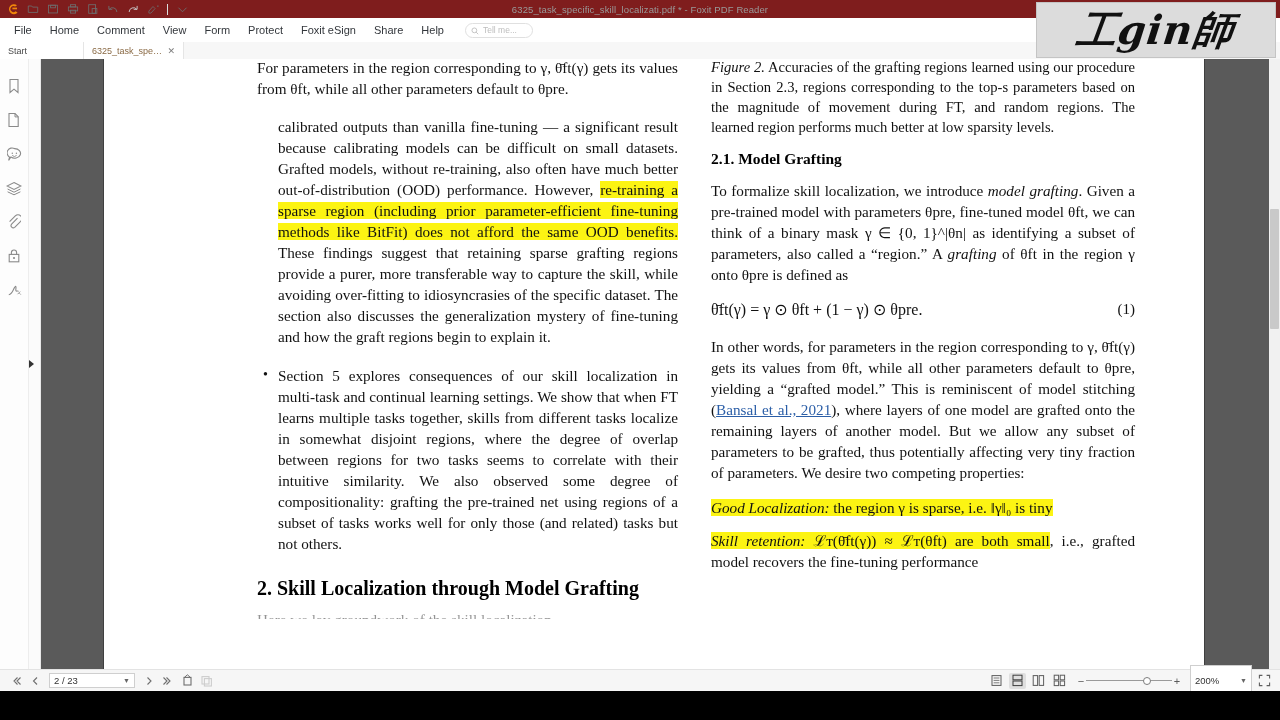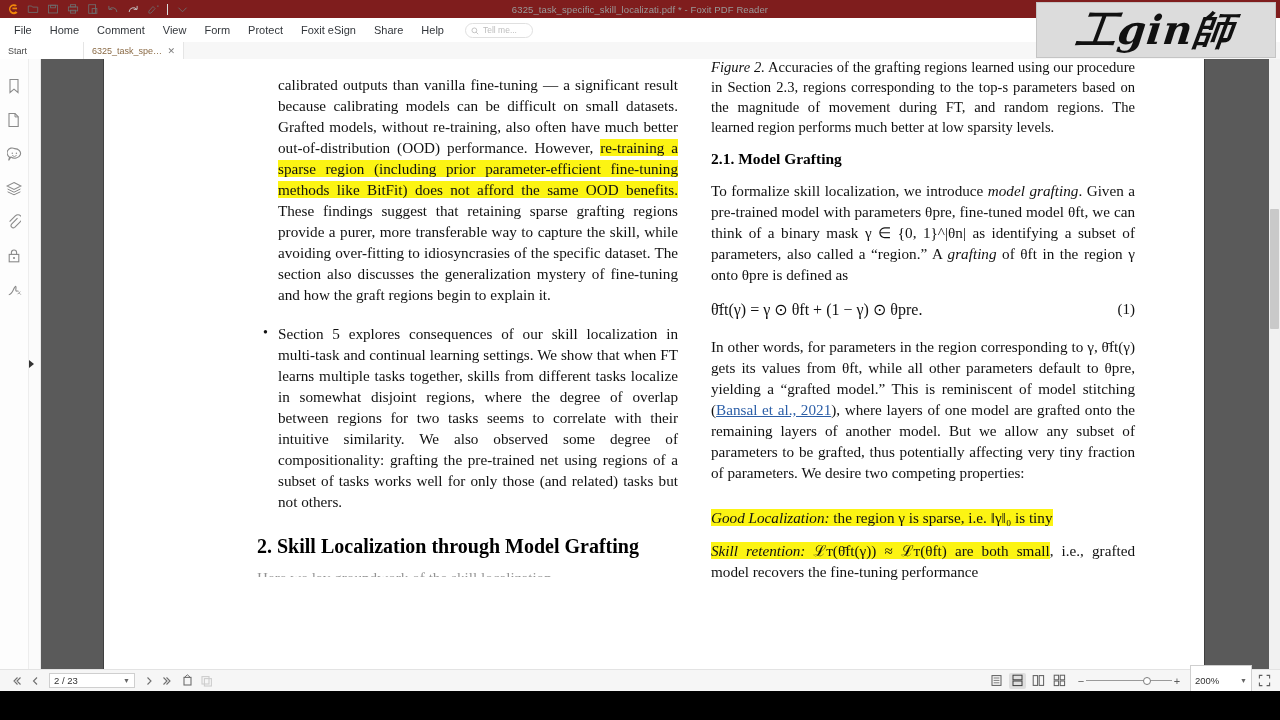--- a/index.html
+++ b/index.html
@@ -390,20 +390,24 @@
     </div>
   <div class="panel-toggle-right">
       <span class="tri-l"></span>
     </div>
 
   <div class="viewport">
     <div class="page">
       <div class="page-inner">
 
         <div class="col left">
+          <div class="para" style="margin-bottom:11px">
+            
+            <span>For parameters in the region corresponding to γ, θ̄ft(γ) gets its values from θft, while all other parameters default to θpre.</span>
+          </div>
 
           <div class="para indent" style="margin-top:17px">
             <span>calibrated outputs than vanilla fine-tuning — a significant result because calibrating models can be difficult on small datasets. Grafted models, without re-training, also often have much better out-of-distribution (OOD) performance. However, </span><span class="hl">re-training a sparse region (including prior parameter-efficient fine-tuning methods like BitFit) does not afford the same OOD benefits.</span><span> These findings suggest that retaining sparse grafting regions provide a purer, more transferable way to capture the skill, while avoiding over-fitting to idiosyncrasies of the specific dataset. The section also discusses the generalization mystery of fine-tuning and how the graft regions begin to explain it.</span>
           </div>
 
           <div class="bullet" style="margin-top:18px">
             <span>Section 5 explores consequences of our skill localization in multi-task and continual learning settings. We show that when FT learns multiple tasks together, skills from different tasks localize in somewhat disjoint regions, where the degree of overlap between regions for two tasks seems to correlate with their intuitive similarity. We also observed some degree of compositionality: grafting the pre-trained net using regions of a subset of tasks works well for only those (and related) tasks but not others.</span>
           </div>
 
           <div class="sec-head">2. Skill Localization through Model Grafting</div>
@@ -424,21 +428,21 @@
 
           <div class="eq">
             <span>θ̄ft(γ) = γ ⊙ θft + (1 − γ) ⊙ θpre.</span>
             <span class="num">(1)</span>
           </div>
 
           <div class="para">
             <span>In other words, for parameters in the region corresponding to γ, θ̄ft(γ) gets its values from θft, while all other parameters default to θpre, yielding a “grafted model.” This is reminiscent of model stitching (</span><a class="cite" href="#">Bansal et al., 2021</a><span>), where layers of one model are grafted onto the remaining layers of another model.  But we allow any subset of parameters to be grafted, thus potentially affecting very tiny fraction of parameters. We desire two competing properties:</span>
           </div>
 
-          <div class="para" style="margin-top:24px;margin-bottom:12px">
+          <div class="para" style="margin-top:14px;margin-bottom:12px">
             <span class="hl"><i class="it">Good Localization:</i><span> the region γ is sparse, i.e. ‖γ‖₀ is tiny</span></span>
           </div>
 
           <div class="para">
             <span class="hl"><i class="it">Skill retention:</i><span> ℒᴛ(θ̄ft(γ)) ≈ ℒᴛ(θft) are both small</span></span><span>, i.e., grafted model recovers the fine-tuning performance</span>
           </div>
         </div>
 
       </div>
     </div>

